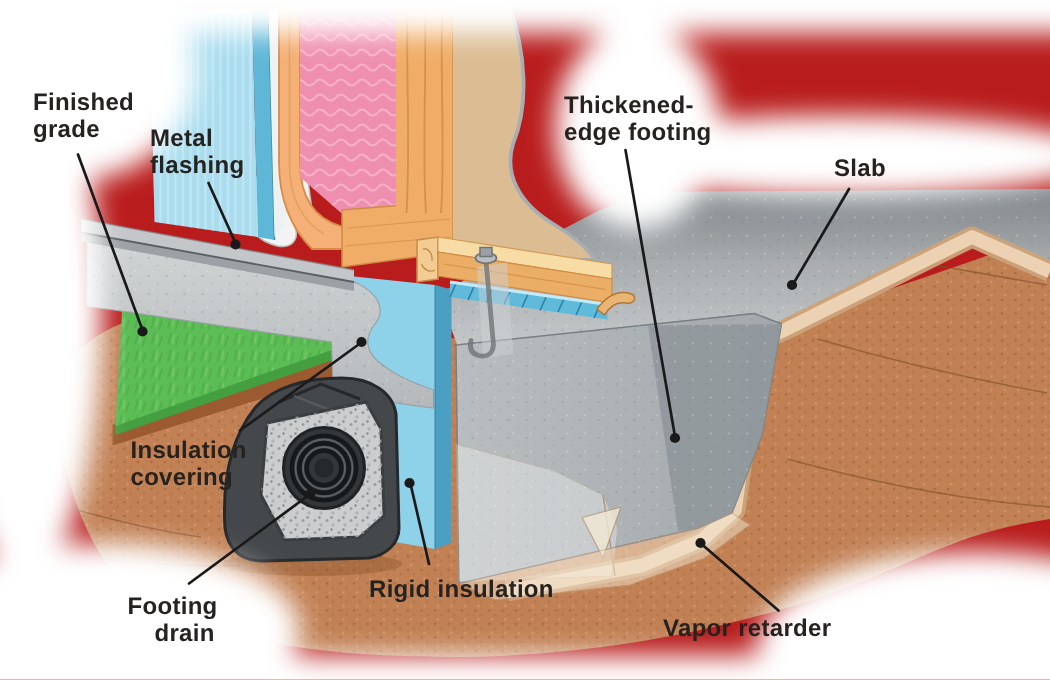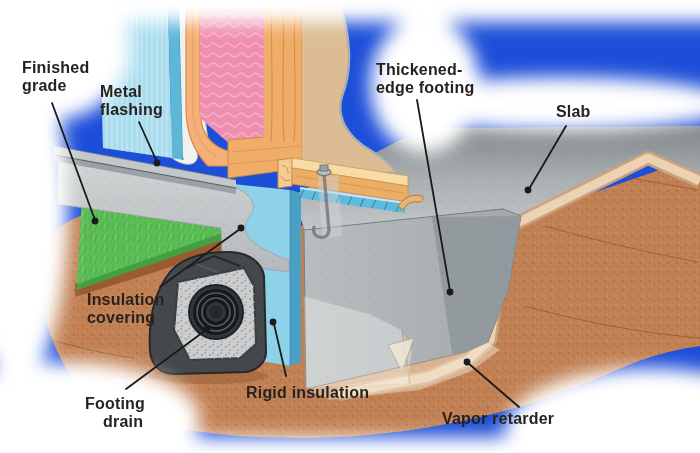--- a/index.html
+++ b/index.html
@@ -1,16 +1,16 @@
 <!DOCTYPE html>
 <html><head>
 <meta charset="utf-8">
 <style>
   html,body{margin:0;padding:0;background:#ffffff;}
-  #stage{position:relative;width:700px;height:453px;background:#1d4ed8;overflow:hidden;
+  #stage{position:relative;width:700px;height:453px;background:#b91c1c;overflow:hidden;
          font-family:"Liberation Sans", sans-serif;}
   svg{display:block}
   text.lbl{fill:#26221f;font-family:"Liberation Sans",sans-serif;font-size:16px;
            font-weight:600;letter-spacing:.2px}
 </style>
 </head>
 <body>
 
 <div id="stage">
 <svg width="700" height="453" viewBox="0 0 700 453">

